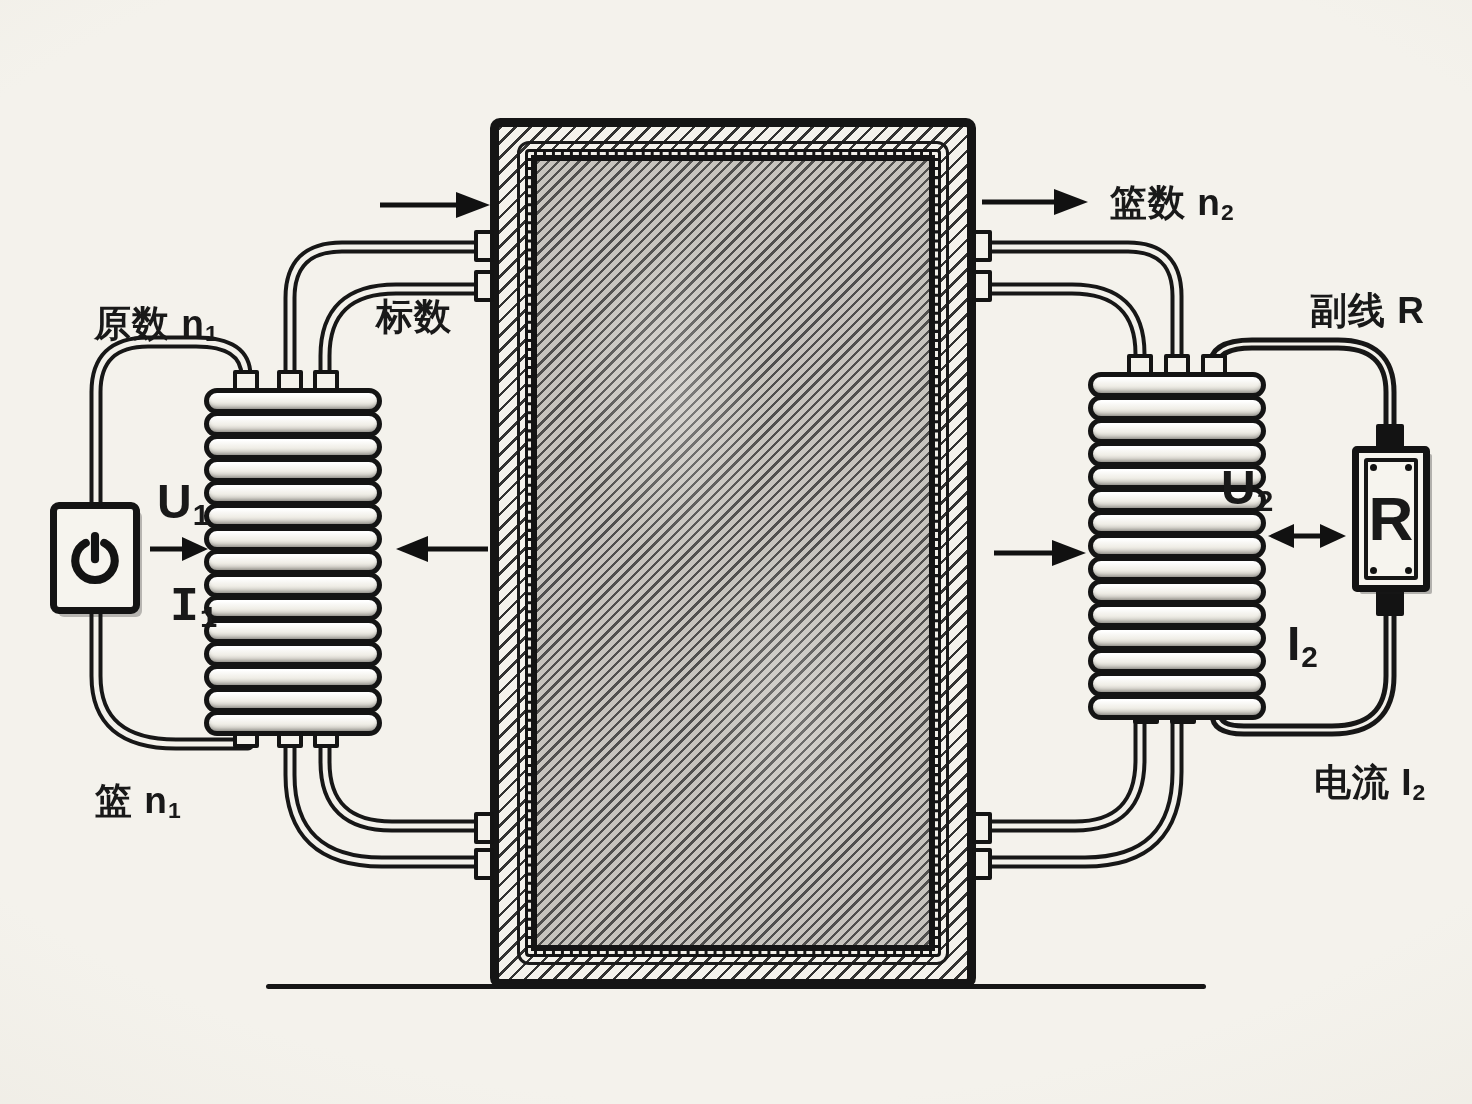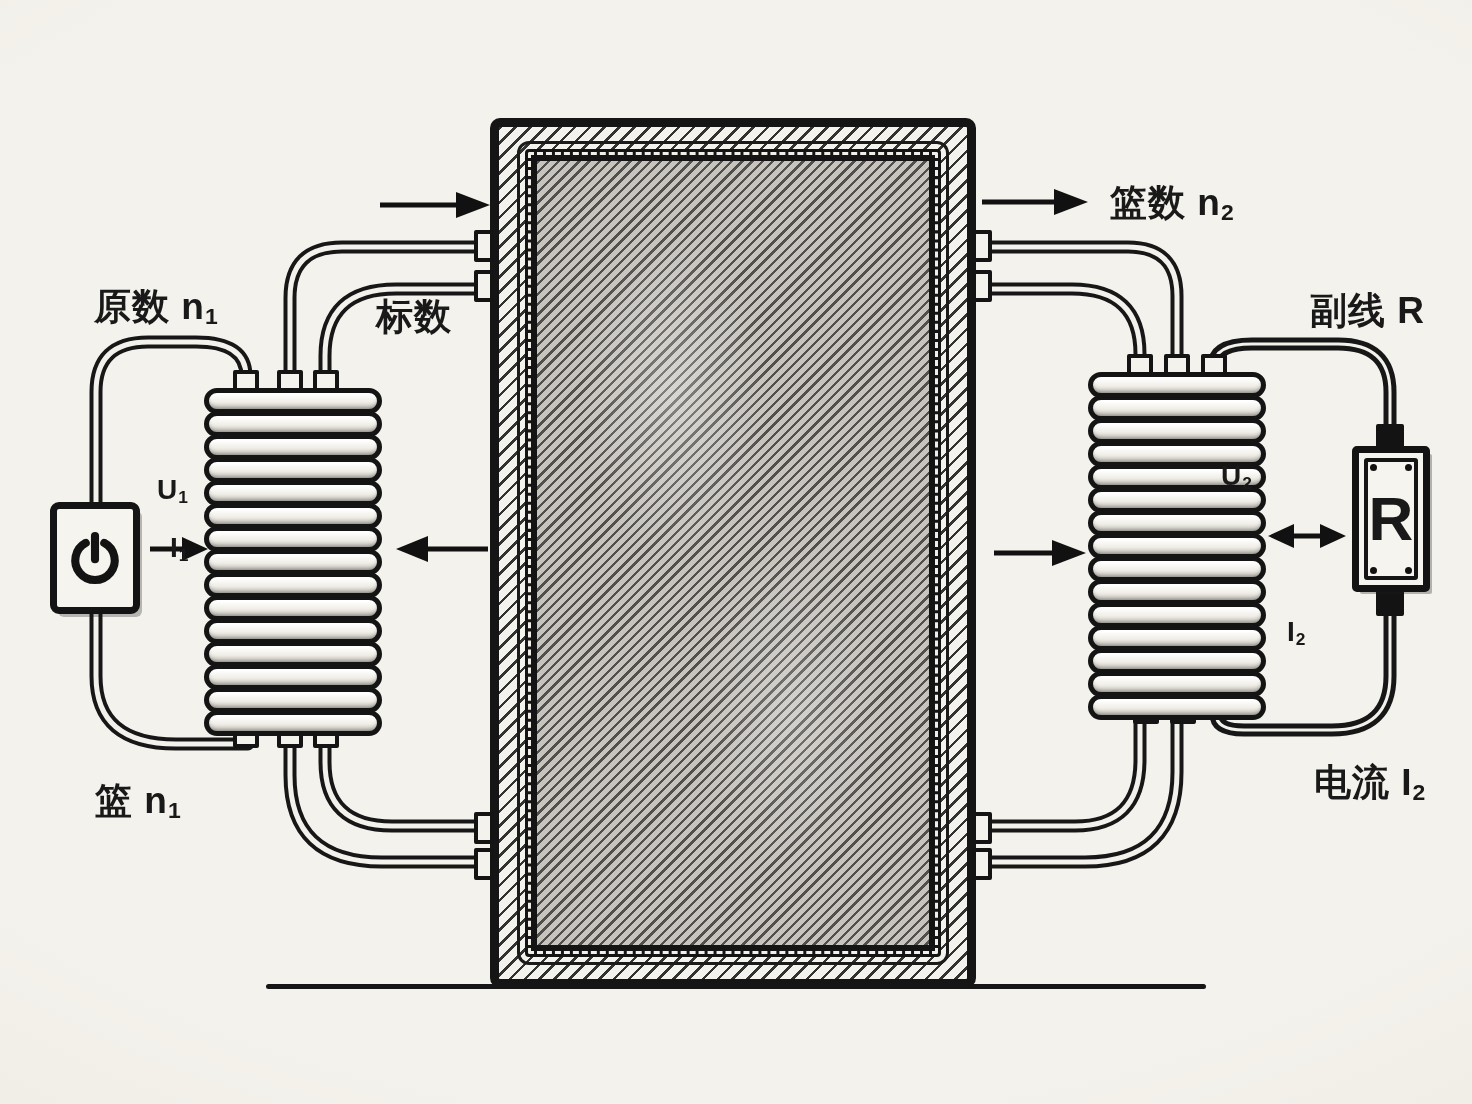--- a/index.html
+++ b/index.html
@@ -70,21 +70,21 @@
   .rivet{position:absolute;width:7px;height:7px;border-radius:50%;background:#111;}
   .rivet.tl{left:2px;top:2px;} .rivet.tr{right:2px;top:2px;}
   .rivet.bl{left:2px;bottom:2px;} .rivet.br{right:2px;bottom:2px;}
   .stub{position:absolute;width:28px;background:#131313;z-index:2;border-radius:2px;}
 
   
   .ground{position:absolute;left:266px;top:984px;width:940px;height:5px;background:#161616;border-radius:3px;z-index:1;}
 
   
   .lbl{position:absolute;z-index:4;font-weight:700;font-size:37px;white-space:nowrap;letter-spacing:1px;}
-  .lbl.sym{font-size:28px;}
+  .lbl.sym{font-size:48px;}
   .lbl sub{font-size:.62em;vertical-align:-0.22em;font-weight:700;}
 </style>
 </head>
 <body>
 
 <div class="paper">
 
   <svg class="wires" width="1472" height="1104" viewBox="0 0 1472 1104">
 
     <g class="ink" stroke-width="13" stroke-linecap="round">
@@ -219,36 +219,36 @@
   <div class="resistor">
     <div class="plate">
       <div class="rivet tl"></div>
       <div class="rivet tr"></div>
       <div class="rivet bl"></div>
       <div class="rivet br"></div>
       <span>R</span>
     </div>
   </div>
 
-  <div class="lbl" style="left:94px;top:282px;">
+  <div class="lbl" style="left:94px;top:299px;">
     <span>原数 n</span><sub>1</sub>
   </div>
   <div class="lbl" style="left:376px;top:292px;">
     <span>标数</span>
   </div>
   <div class="lbl" style="left:1110px;top:178px;">
     <span>篮数 n</span><sub>2</sub>
   </div>
   <div class="lbl" style="left:1310px;top:286px;">
     <span>副线 R</span>
   </div>
   <div class="lbl sym" style="left:157px;top:474px;">
     <span>U</span><sub>1</sub>
   </div>
-  <div class="lbl sym" style="left:170px;top:532px;">
+  <div class="lbl sym" style="left:170px;top:580px;font-family:Liberation Mono, monospace;">
     <span>I</span><sub>1</sub>
   </div>
   <div class="lbl sym" style="left:1221px;top:460px;">
     <span>U</span><sub>2</sub>
   </div>
   <div class="lbl sym" style="left:1287px;top:616px;">
     <span>I</span><sub>2</sub>
   </div>
   <div class="lbl" style="left:95px;top:776px;">
     <span>篮 n</span><sub>1</sub>

